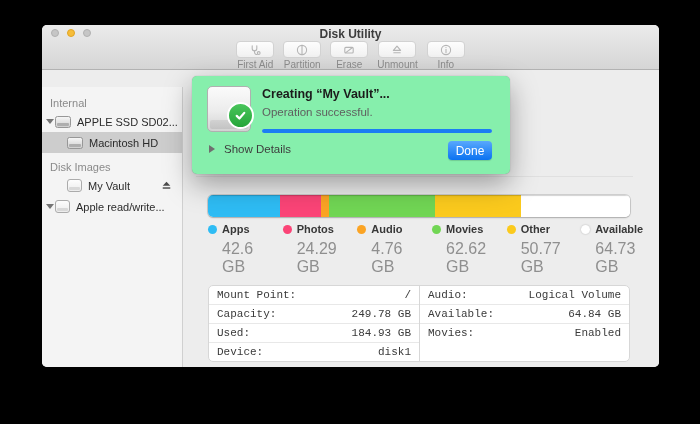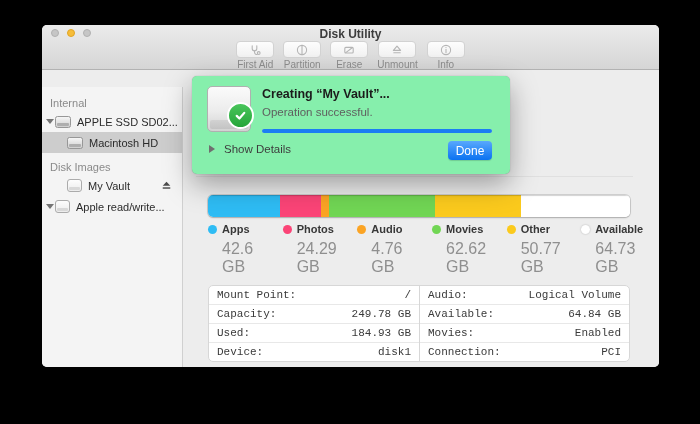--- a/index.html
+++ b/index.html
@@ -278,24 +278,20 @@
                 <span class="it-val">Logical Volume</span>
               </div>
               <div class="it-row">
                 <span class="it-label">Available:</span>
                 <span class="it-val">64.84 GB</span>
               </div>
               <div class="it-row">
                 <span class="it-label">Movies:</span>
                 <span class="it-val">Enabled</span>
               </div>
-              <div class="it-row">
-                <span class="it-label">Connection:</span>
-                <span class="it-val">PCI</span>
-              </div>
             </div>
           </div>
       </main>
     </div>
 
     <div class="dialog">
       <div class="dlg-icon"></div>
       <div class="badge">
         <svg width="15" height="15" viewBox="0 0 16 16">
             <path d="M4 8.4l2.8 2.8 5.2-6" fill="none" stroke="#fff" stroke-width="2.4" stroke-linecap="round" stroke-linejoin="round"></path>

